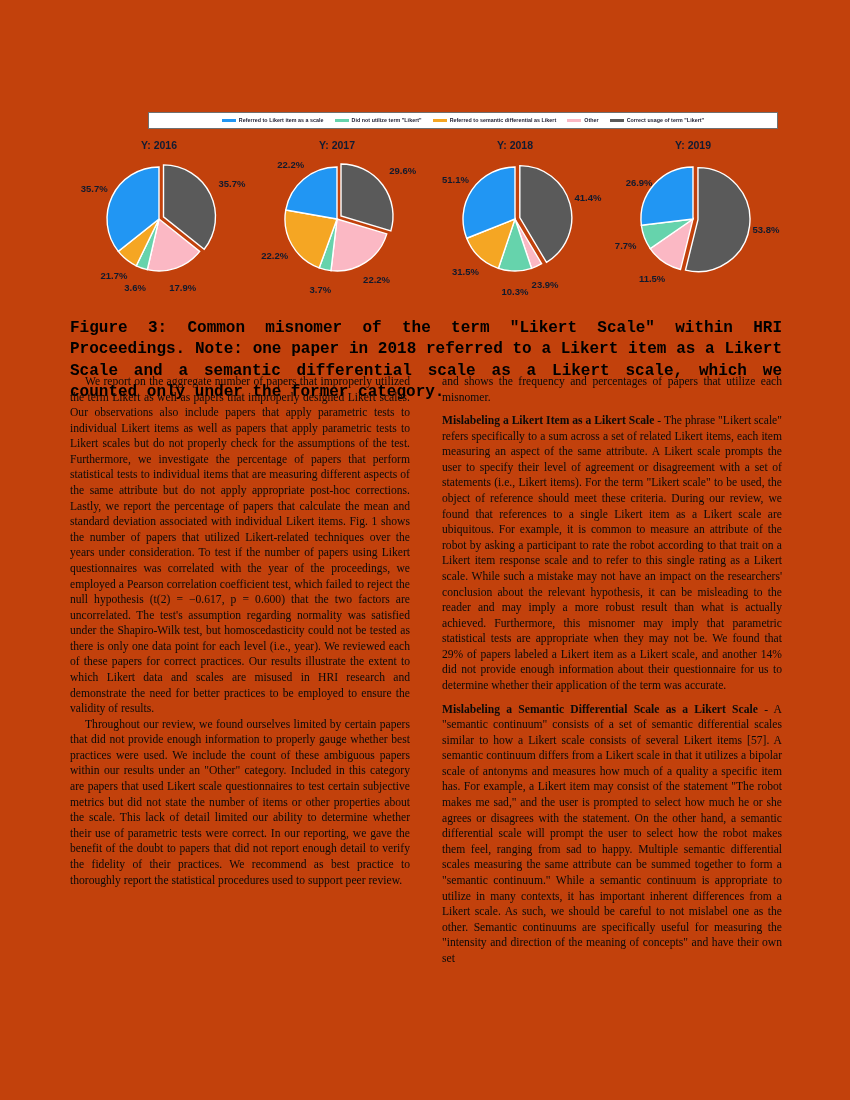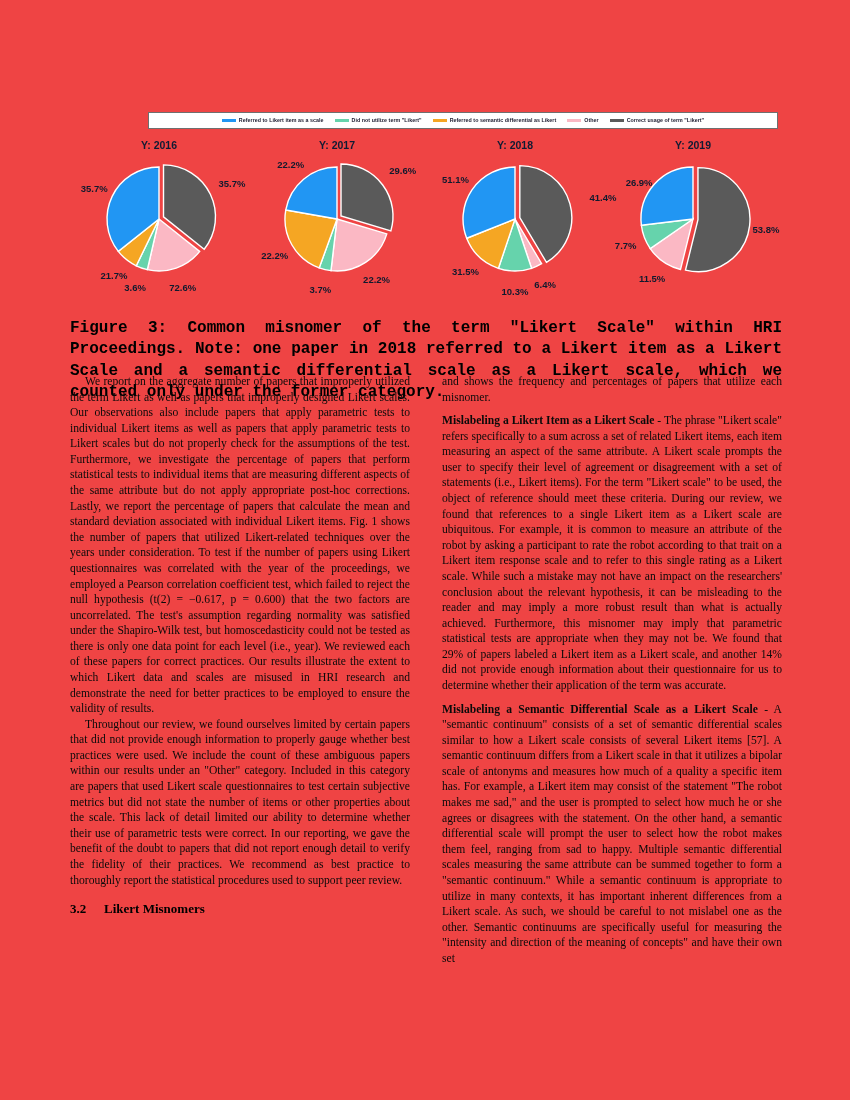--- a/index.html
+++ b/index.html
@@ -7,21 +7,21 @@
     padding: 0;
     background: #b9b9b9;
   }
   body {
     font-family: "Liberation Serif", serif;
   }
   .page {
     position: relative;
     width: 850px;
     height: 1100px;
-    background: #ef4444;
+    background: #c2410c;
     margin: 0 auto;
     overflow: hidden;
   }
 
   
   .figure {
     position: absolute;
     left: 70px;
     top: 112px;
     width: 712px;
@@ -189,21 +189,21 @@
           <div class="chart-title">Y: 2016</div>
           <div class="pie-wrap">
             <svg class="pie-svg" width="178" height="138">
               <path d="M 93.50387025302699 63.82855975355098 L 93.50387025302699 11.828559753550977 A 52 52 0 0 1 134.18819240300957 96.21352433893283 Z" fill="#5a5a5a" stroke="#ffffff" stroke-width="1.4"></path>
               <path d="M 89 66 L 129.68432214998256 98.38496458538185 A 52 52 0 0 1 77.33792043063218 116.67539738490201 Z" fill="#fbb8c4" stroke="#ffffff" stroke-width="1.4"></path>
               <path d="M 89 66 L 77.33792043063218 116.67539738490201 A 52 52 0 0 1 66.26998013415148 112.7690730814513 Z" fill="#66d3ac" stroke="#ffffff" stroke-width="1.4"></path>
               <path d="M 89 66 L 66.26998013415148 112.7690730814513 A 52 52 0 0 1 48.315677850017416 98.38496458538185 Z" fill="#f5a623" stroke="#ffffff" stroke-width="1.4"></path>
               <path d="M 89 66 L 48.315677850017416 98.38496458538185 A 52 52 0 0 1 88.99999999999999 14 Z" fill="#2196f3" stroke="#ffffff" stroke-width="1.4"></path>
             </svg>
             <div class="pct-label" style="left: 162px; top: 30.3884px;">35.7%</div>
-            <div class="pct-label" style="left: 112.75px; top: 133.97px;">72.6%</div>
+            <div class="pct-label" style="left: 112.75px; top: 133.97px;">17.9%</div>
             <div class="pct-label" style="left: 65.037px; top: 133.895px;">3.6%</div>
             <div class="pct-label" style="left: 43.9825px; top: 122.191px;">21.7%</div>
             <div class="pct-label" style="left: 24.1443px; top: 34.7313px;">35.7%</div>
           </div>
         </div>
         <div class="chart-cell">
           <div class="chart-title">Y: 2017</div>
           <div class="pie-wrap">
             <svg class="pie-svg" width="178" height="138">
               <path d="M 93.01061596377522 63.01420704148607 L 93.01061596377522 11.014207041486067 A 52 52 0 0 1 142.82607060418064 77.92797514246276 Z" fill="#5a5a5a" stroke="#ffffff" stroke-width="1.4"></path>
@@ -222,22 +222,22 @@
         <div class="chart-cell">
           <div class="chart-title">Y: 2018</div>
           <div class="pie-wrap">
             <svg class="pie-svg" width="178" height="138">
               <path d="M 93.82035173408076 64.67176464444562 L 93.82035173408076 12.671764644445616 A 52 52 0 0 1 120.4550079876427 109.33265453990776 Z" fill="#5a5a5a" stroke="#ffffff" stroke-width="1.4"></path>
               <path d="M 89 66 L 115.63465625356194 110.66088989546216 A 52 52 0 0 1 105.55023317440005 115.29594082551816 Z" fill="#fbb8c4" stroke="#ffffff" stroke-width="1.4"></path>
               <path d="M 89 66 L 105.55023317440005 115.29594082551816 A 52 52 0 0 1 72.44976682559997 115.29594082551816 Z" fill="#66d3ac" stroke="#ffffff" stroke-width="1.4"></path>
               <path d="M 89 66 L 72.44976682559997 115.29594082551816 A 52 52 0 0 1 40.68903740637313 85.23670692393024 Z" fill="#f5a623" stroke="#ffffff" stroke-width="1.4"></path>
               <path d="M 89 66 L 40.68903740637313 85.23670692393024 A 52 52 0 0 1 88.99999999999999 14 Z" fill="#2196f3" stroke="#ffffff" stroke-width="1.4"></path>
             </svg>
-            <div class="pct-label" style="left: 162px; top: 44.2169px; margin-left: 15px;">41.4%</div>
-            <div class="pct-label" style="left: 119.069px; top: 131.421px;">6.4%</div>
+            <div class="pct-label" style="left: 162px; top: 44.2169px;">41.4%</div>
+            <div class="pct-label" style="left: 119.069px; top: 131.421px;">23.9%</div>
             <div class="pct-label" style="left: 89px; top: 138px;">10.3%</div>
             <div class="pct-label" style="left: 39.5083px; top: 118.293px;">31.5%</div>
             <div class="pct-label" style="left: 29.4108px; top: 25.5881px;">51.1%</div>
           </div>
         </div>
         <div class="chart-cell">
           <div class="chart-title">Y: 2019</div>
           <div class="pie-wrap">
             <svg class="pie-svg" width="178" height="138">
               <path d="M 93.9633984344176 66.60388407929081 L 93.9633984344176 14.603884079290808 A 52 52 0 1 1 81.49455849253535 117.08683199741185 Z" fill="#5a5a5a" stroke="#ffffff" stroke-width="1.4"></path>
@@ -255,23 +255,20 @@
 
   </div>
 
   <div class="caption">Figure 3: Common misnomer of the term "Likert Scale" within HRI Proceedings. Note: one paper in 2018 referred to a Likert item as a Likert Scale and a semantic differential scale as a Likert scale, which we counted only under the former category.</div>
 
   <div class="columns">
 
     <div class="col">
       <p class="indent">We report on the aggregate number of papers that improperly utilized the term Likert as well as papers that improperly designed Likert scales. Our observations also include papers that apply parametric tests to individual Likert items as well as papers that apply parametric tests to Likert scales but do not properly check for the assumptions of the test. Furthermore, we investigate the percentage of papers that perform statistical tests to individual items that are measuring different aspects of the same attribute but do not apply appropriate post-hoc corrections. Lastly, we report the percentage of papers that calculate the mean and standard deviation associated with individual Likert items. Fig. 1 shows the number of papers that utilized Likert-related techniques over the years under consideration. To test if the number of papers using Likert questionnaires was correlated with the year of the proceedings, we employed a Pearson correlation coefficient test, which failed to reject the null hypothesis (t(2) = −0.617, p = 0.600) that the two factors are uncorrelated. The test's assumption regarding normality was satisfied under the Shapiro-Wilk test, but homoscedasticity could not be tested as there is only one data point for each level (i.e., year). We reviewed each of these papers for correct practices. Our results illustrate the extent to which Likert data and scales are misused in HRI research and demonstrate the need for better practices to be employed to ensure the validity of results.</p>
       <p class="indent">Throughout our review, we found ourselves limited by certain papers that did not provide enough information to properly gauge whether best practices were used. We include the count of these ambiguous papers within our results under an "Other" category. Included in this category are papers that used Likert scale questionnaires to test certain subjective metrics but did not state the number of items or other properties about the scale. This lack of detail limited our ability to determine whether their use of parametric tests were correct. In our reporting, we gave the benefit of the doubt to papers that did not report enough detail to verify the fidelity of their practices. We recommend as best practice to thoroughly report the statistical procedures used to support peer review.</p>
-      <div class="sec-head">
-        <span class="num">3.2</span><span>Likert Misnomers</span>
-      </div>
     </div>
 
     <div class="col">
       <p>and shows the frequency and percentages of papers that utilize each misnomer.</p>
       <p class="gap"><span class="lead-in">Mislabeling a Likert Item as a Likert Scale</span><span> - The phrase "Likert scale" refers specifically to a sum across a set of related Likert items, each item measuring an aspect of the same attribute. A Likert scale prompts the user to specify their level of agreement or disagreement with a set of statements (i.e., Likert items). For the term "Likert scale" to be used, the object of reference should meet these criteria. During our review, we found that references to a single Likert item as a Likert scale are ubiquitous. For example, it is common to measure an attribute of the robot by asking a participant to rate the robot according to that trait on a Likert item response scale and to refer to this single rating as a Likert scale. While such a mistake may not have an impact on the researchers' conclusion about the relevant hypothesis, it can be misleading to the reader and may imply a more robust result than what is actually achieved. Furthermore, this misnomer may imply that parametric statistical tests are appropriate when they may not be. We found that 29% of papers labeled a Likert item as a Likert scale, and another 14% did not provide enough information about their questionnaire for us to determine whether their application of the term was accurate.</span></p>
       <p class="gap"><span class="lead-in">Mislabeling a Semantic Differential Scale as a Likert Scale</span><span> - A "semantic continuum" consists of a set of semantic differential scales similar to how a Likert scale consists of several Likert items [57]. A semantic continuum differs from a Likert scale in that it utilizes a bipolar scale of antonyms and measures how much of a quality a specific item has. For example, a Likert item may consist of the statement "The robot makes me sad," and the user is prompted to select how much he or she agrees or disagrees with the statement. On the other hand, a semantic differential scale will prompt the user to select how the robot makes them feel, ranging from sad to happy. Multiple semantic differential scales measuring the same attribute can be summed together to form a "semantic continuum." While a semantic continuum is appropriate to utilize in many contexts, it has important inherent differences from a Likert scale. As such, we should be careful to not mislabel one as the other. Semantic continuums are specifically useful for measuring the "intensity and direction of the meaning of concepts" and have their own set</span></p>
     </div>
 
   </div>
 

